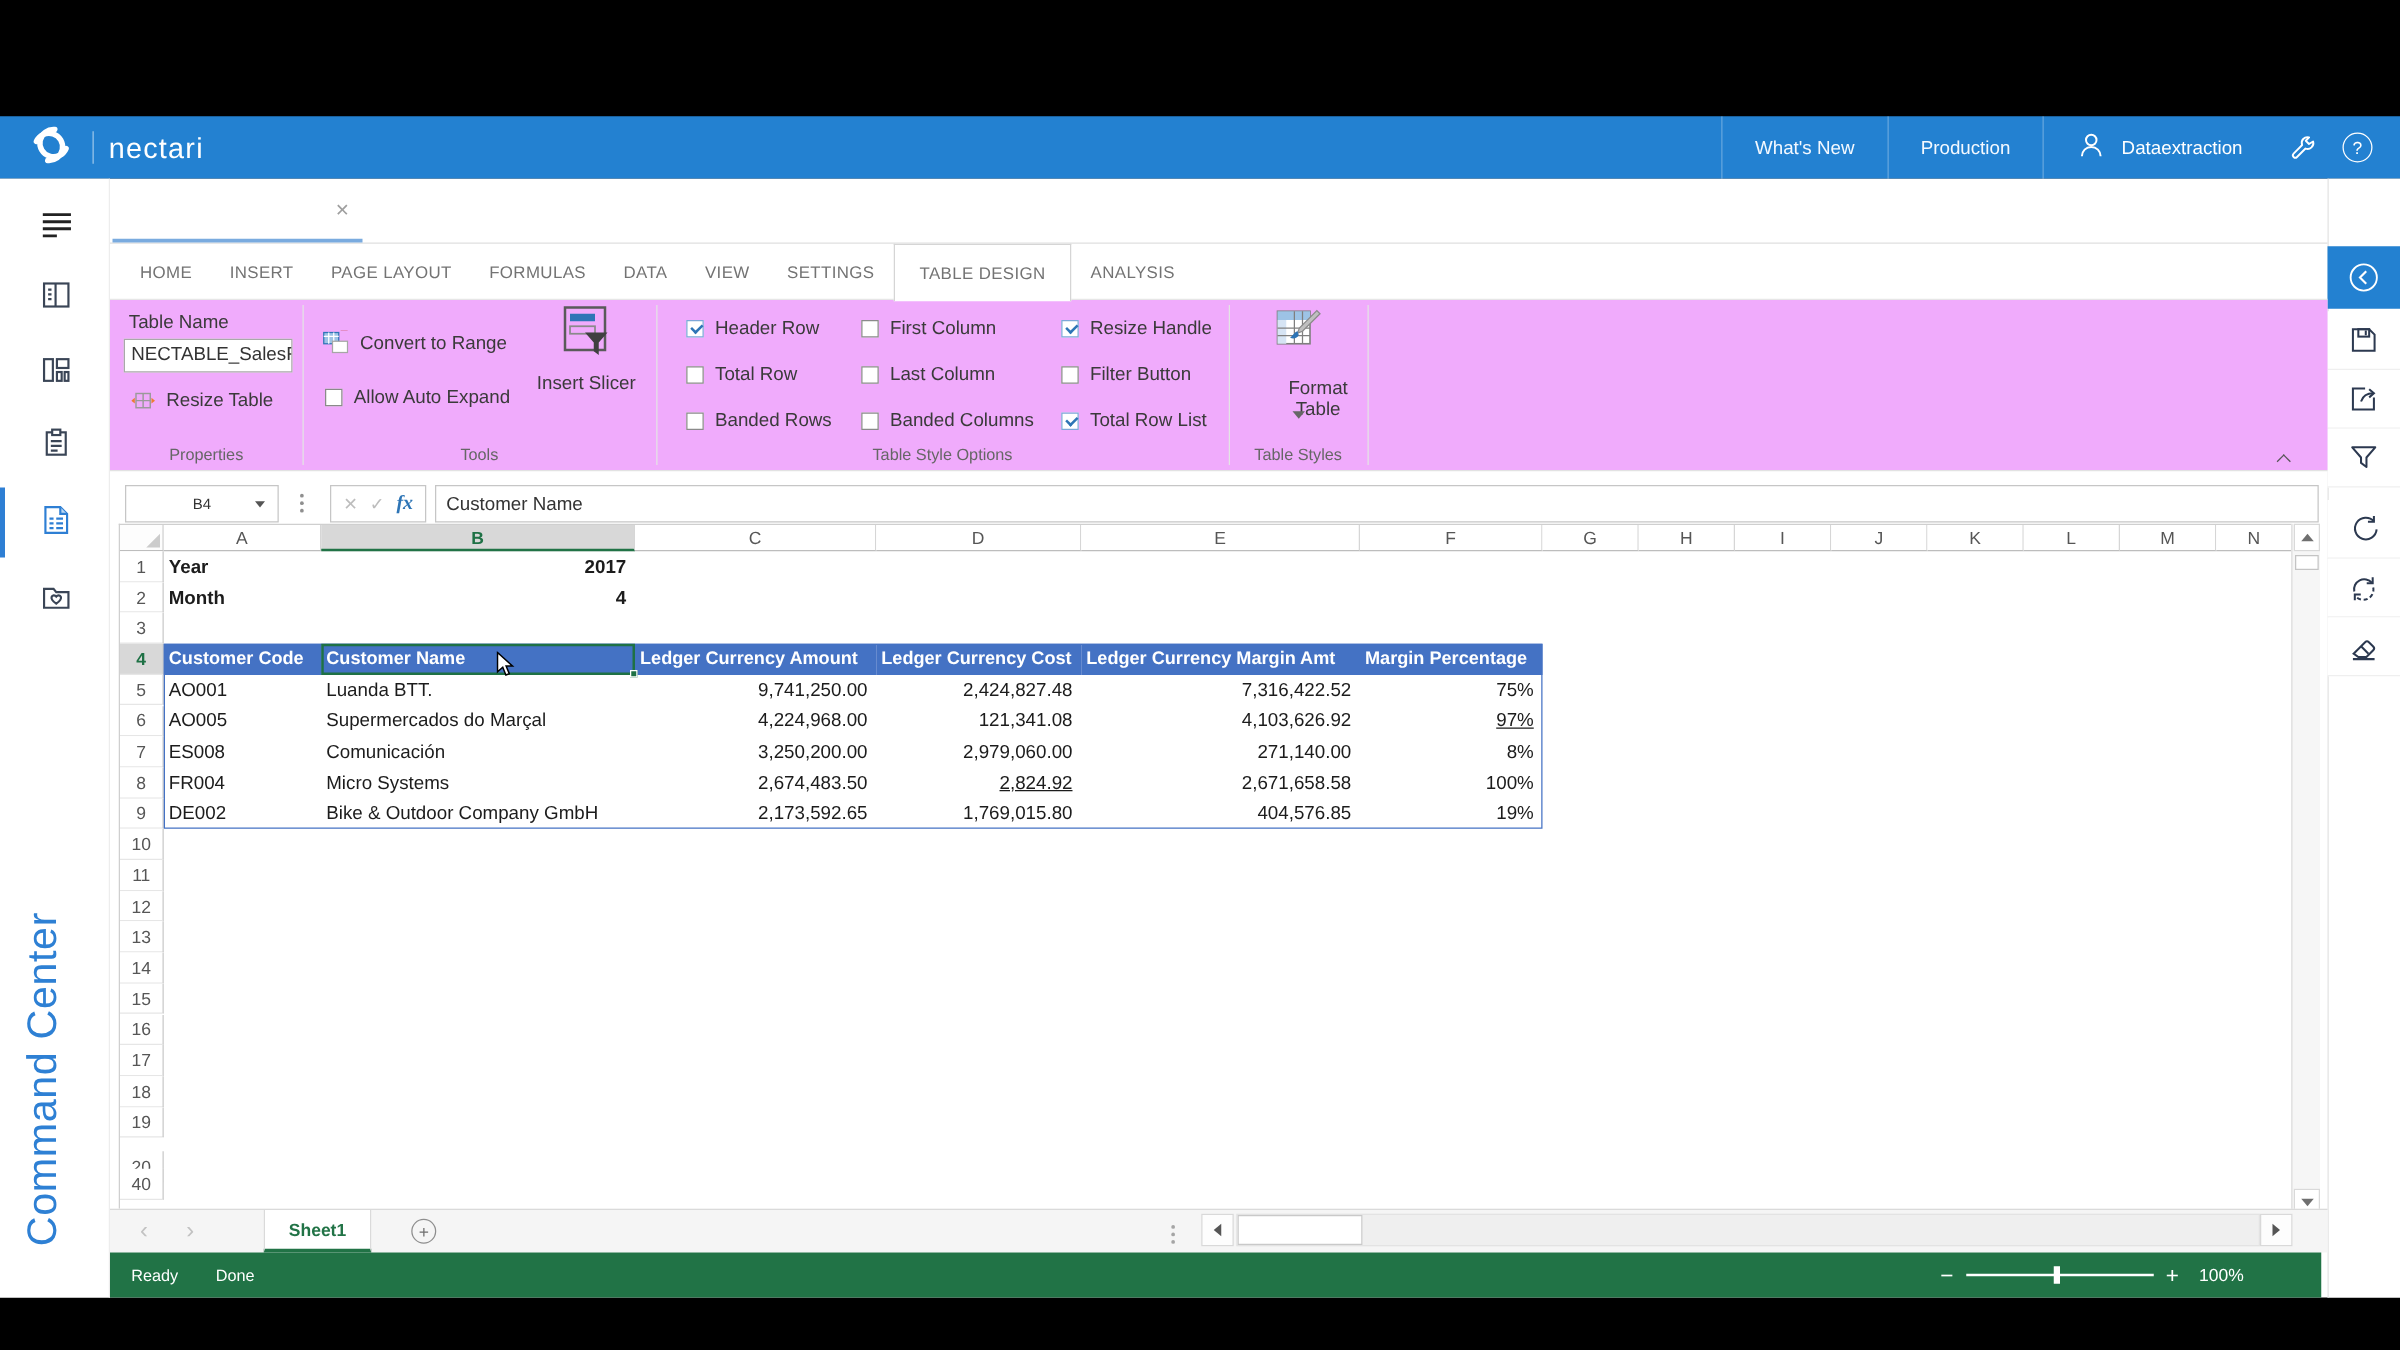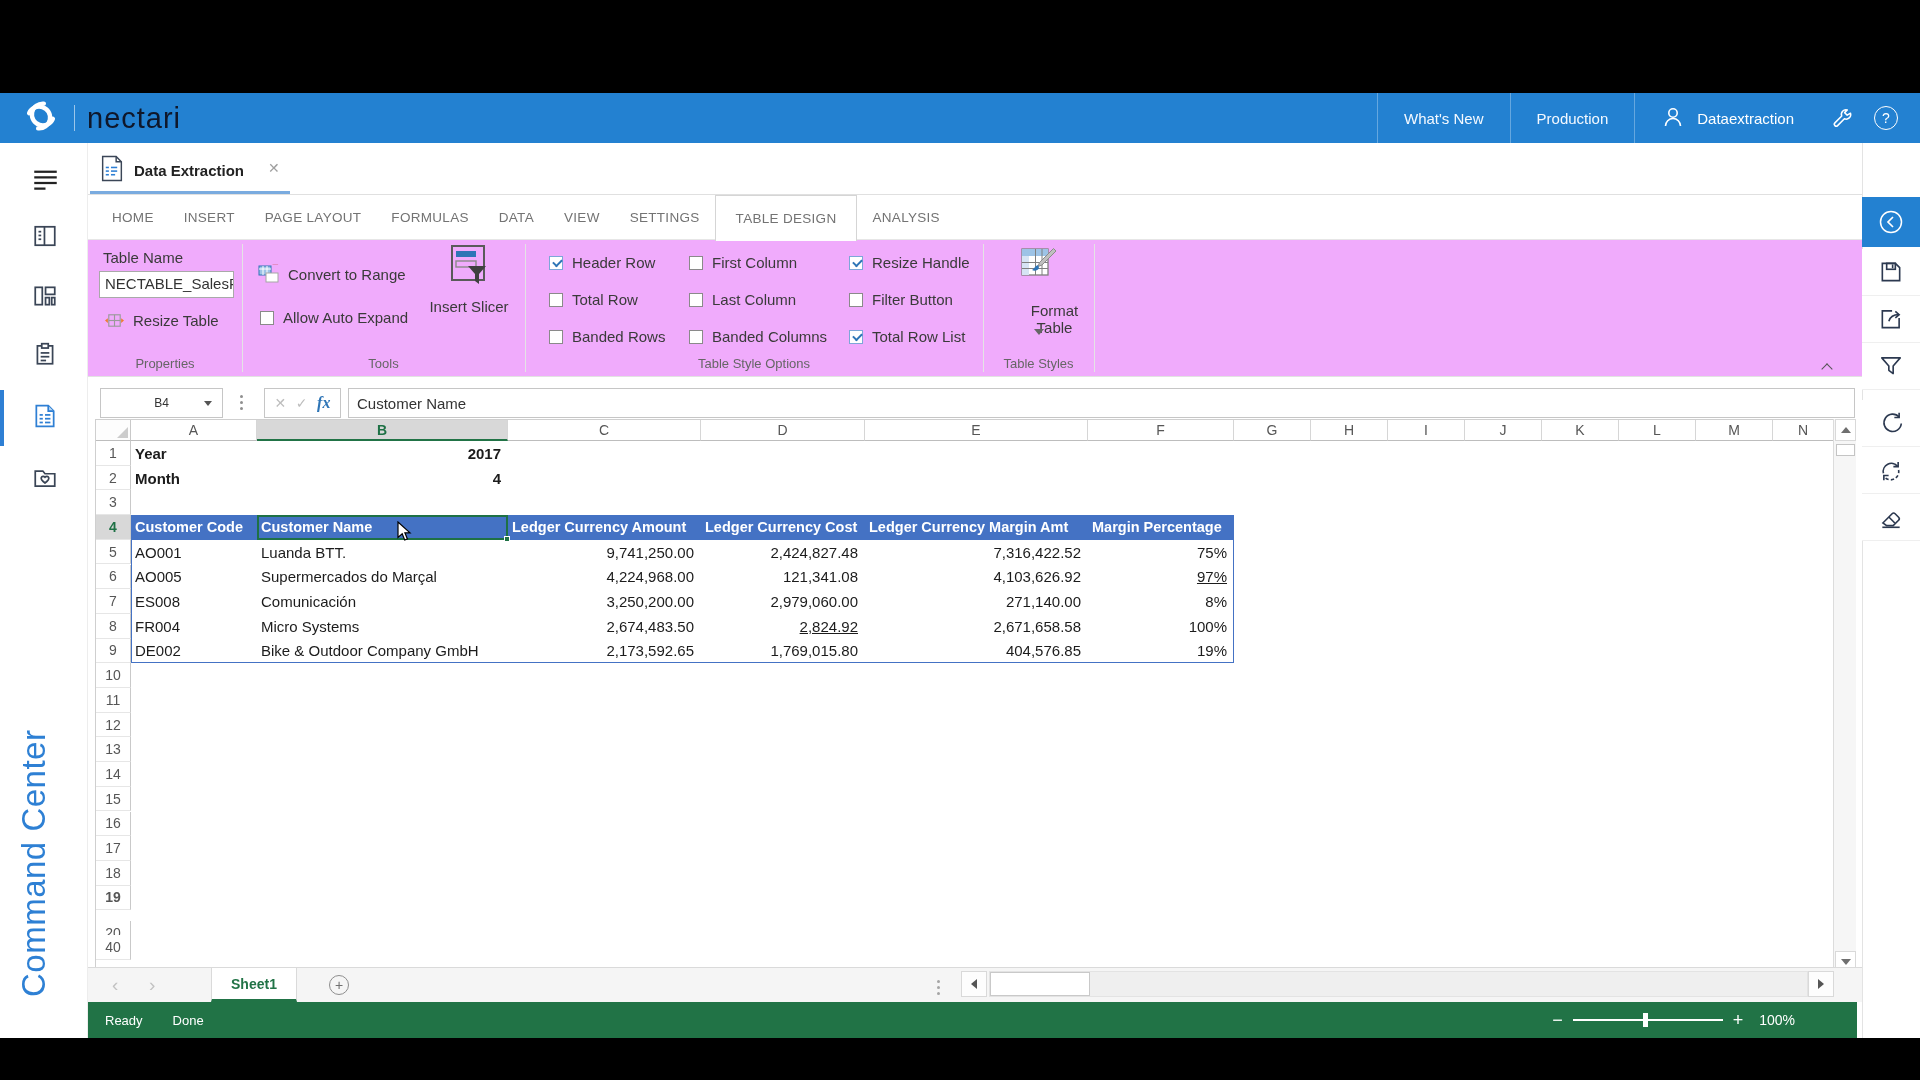--- a/index.html
+++ b/index.html
@@ -6,21 +6,21 @@
   html,body { width:1920px; height:1080px; background:#000; overflow:hidden;
               font-family:"Liberation Sans", sans-serif; }
   .screen { position:relative; width:1920px; height:1080px; background:#000; }
   .abs { position:absolute; }
 
   
   .appbar { position:absolute; left:0; top:93px; width:1920px; height:50px;
             background:#2381d1; display:flex; align-items:center; color:#fff; }
   .brand { display:flex; align-items:center; margin-left:22px; }
   .brand-sep { width:1px; height:26px; background:rgba(255,255,255,.55); margin:0 12px 0 14px; }
-  .brand-name { font-size:29px; font-weight:500; letter-spacing:1px; color:#0f172a; }
+  .brand-name { font-size:23px; font-weight:500; letter-spacing:1px; color:#ffffff; }
   .appbar-right { position:absolute; right:0; top:0; height:50px; display:flex; align-items:center; }
   .appbar-item { height:50px; display:flex; align-items:center; padding:0 26px;
                  font-size:15px; color:#f4f9ff; border-left:1px solid rgba(255,255,255,.3); cursor:default; }
   .appbar-user { height:50px; display:flex; align-items:center; gap:12px; padding:0 26px;
                  font-size:15px; border-left:1px solid rgba(255,255,255,.3); }
   .appbar-iconbtn { width:44px; height:50px; display:flex; align-items:center; justify-content:center; }
   .help-circle { width:24px; height:24px; border:1.6px solid #fff; border-radius:50%;
                  display:flex; align-items:center; justify-content:center; font-size:14px; }
 
   
@@ -321,37 +321,20 @@
     <svg width="26" height="26" viewBox="0 0 24 24" fill="none">
         <g stroke="#2c3950" stroke-width="1.5">
       <path d="M4.5 17.5 l8.5-8.5 a2 2 0 0 1 2.8 0 l3.2 3.2 a2 2 0 0 1 0 2.8 l-5 5 h-6 z"></path>
       <line x1="10" y1="12" x2="15.5" y2="17.5"></line>
           <line x1="4" y1="21.5" x2="20" y2="21.5"></line>
         </g>
       </svg>
   </div>
 
   <div class="tabstrip-border"></div>
-  <div class="doc-tab">
-    <span style="margin-left:10px;">
-      <svg width="24" height="27" viewBox="0 0 22 26" fill="none">
-        <path d="M2 1.5 h13 l5 5 v18 h-18 z" stroke="#3b4657" stroke-width="1.4"></path>
-        <path d="M15 1.5 v5 h5" stroke="#3b4657" stroke-width="1.4"></path>
-        <g stroke="#2e7fd4" stroke-width="1.5">
-            <line x1="5" y1="12" x2="8" y2="12"></line>
-            <line x1="10" y1="12" x2="16" y2="12"></line>
-        <line x1="5" y1="15.5" x2="8" y2="15.5"></line>
-            <line x1="10" y1="15.5" x2="16" y2="15.5"></line>
-        <line x1="5" y1="19" x2="8" y2="19"></line>
-            <line x1="10" y1="19" x2="14" y2="19"></line>
-          </g>
-        </svg>
-    </span>
-    <span class="doc-tab-title">Data Extraction</span>
-  </div>
   <span class="doc-tab-close">✕</span>
   <div class="doc-tab-underline"></div>
 
   <div class="ribbon-tabs-border"></div>
   <nav class="ribbon-tabs" id="ribbonTabs">
       <div class="rtab">HOME</div>
       <div class="rtab">INSERT</div>
       <div class="rtab">PAGE LAYOUT</div>
       <div class="rtab">FORMULAS</div>
       <div class="rtab">DATA</div>
@@ -514,21 +497,21 @@
         <div class="row-h" style="top: 218.6px; height: 24.7px;">9</div>
         <div class="row-h" style="top: 243.3px; height: 24.7px;">10</div>
         <div class="row-h" style="top: 268px; height: 24.7px;">11</div>
         <div class="row-h" style="top: 292.7px; height: 24.7px;">12</div>
         <div class="row-h" style="top: 317.4px; height: 24.7px;">13</div>
         <div class="row-h" style="top: 342.1px; height: 24.7px;">14</div>
         <div class="row-h" style="top: 366.8px; height: 24.7px;">15</div>
         <div class="row-h" style="top: 391.5px; height: 24.7px;">16</div>
         <div class="row-h" style="top: 416.2px; height: 24.7px;">17</div>
         <div class="row-h" style="top: 440.9px; height: 24.7px;">18</div>
-        <div class="row-h" style="top: 465.6px; height: 24.7px; font-weight: bold;">19</div>
+        <div class="row-h" style="top: 465.6px; height: 24.7px;">19</div>
         <div class="row-h" style="top: 501px; height: 24.7px;">20</div>
         <div class="row-h" style="top: 515px; height: 24.7px;">40</div>
       </div>
     <div class="cells" id="cellsLayer">
         <div class="cell bold" style="left: 0px; top: 0px; width: 126px; height: 24.7px;">Year</div>
         <div class="cell bold num" style="left: 126px; top: 0px; width: 251px; height: 24.7px;">2017</div>
         <div class="cell bold" style="left: 0px; top: 24.7px; width: 126px; height: 24.7px;">Month</div>
         <div class="cell bold num" style="left: 126px; top: 24.7px; width: 251px; height: 24.7px;">4</div>
         <div class="cell t-head" style="left: 0px; top: 74.1px; width: 126px; height: 24.7px;">Customer Code</div>
         <div class="cell t-head" style="left: 126px; top: 74.1px; width: 251px; height: 24.7px;">Customer Name</div>

